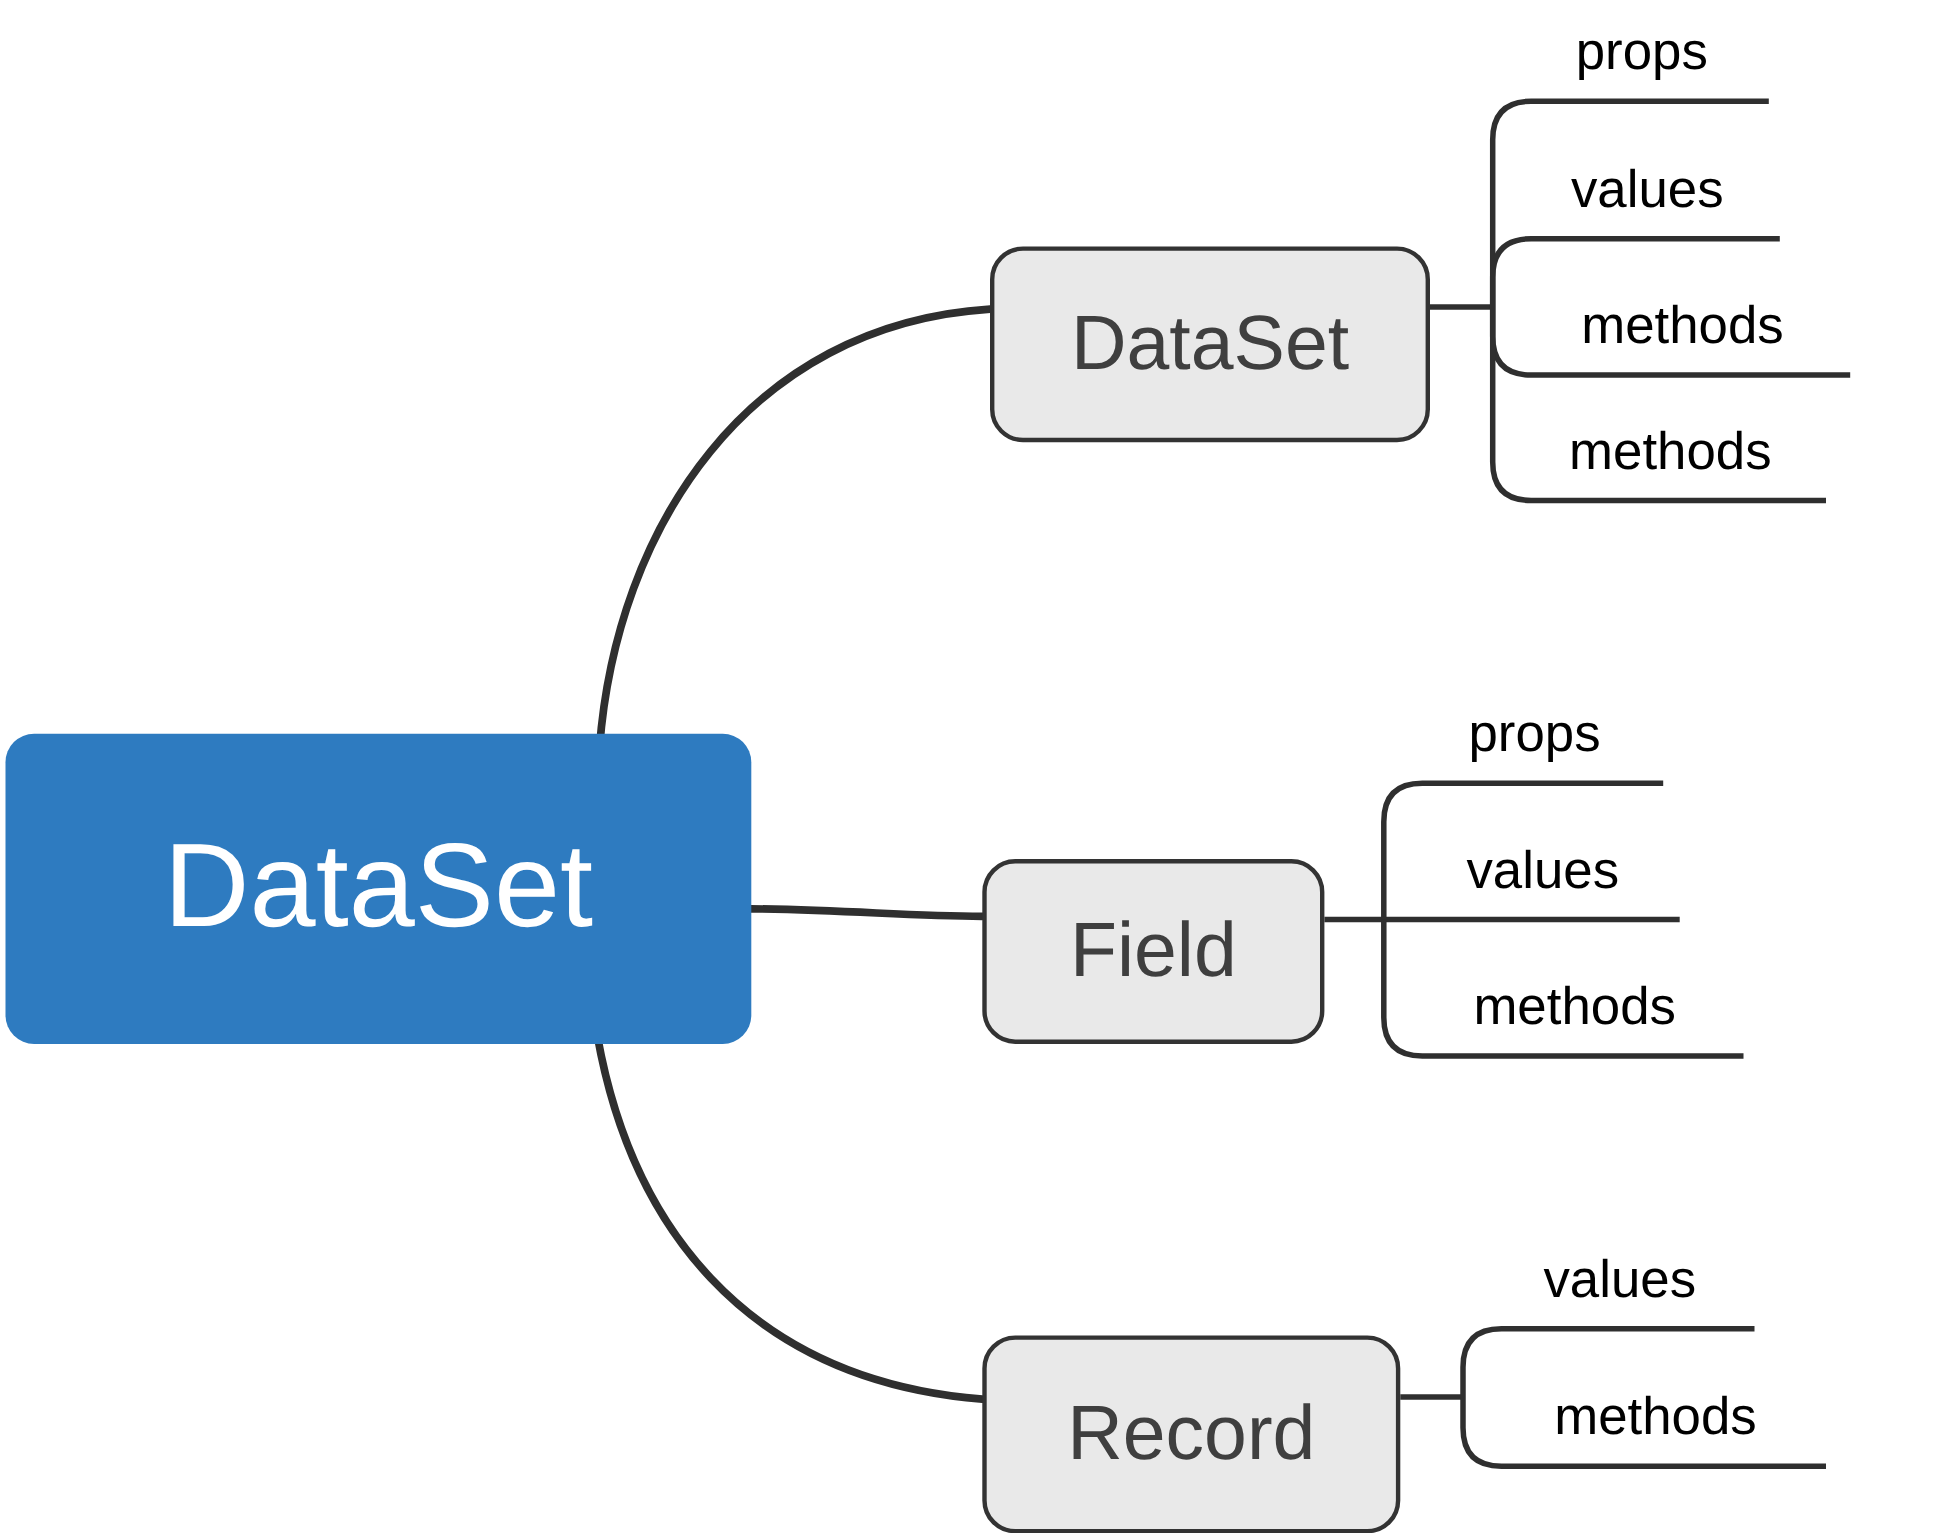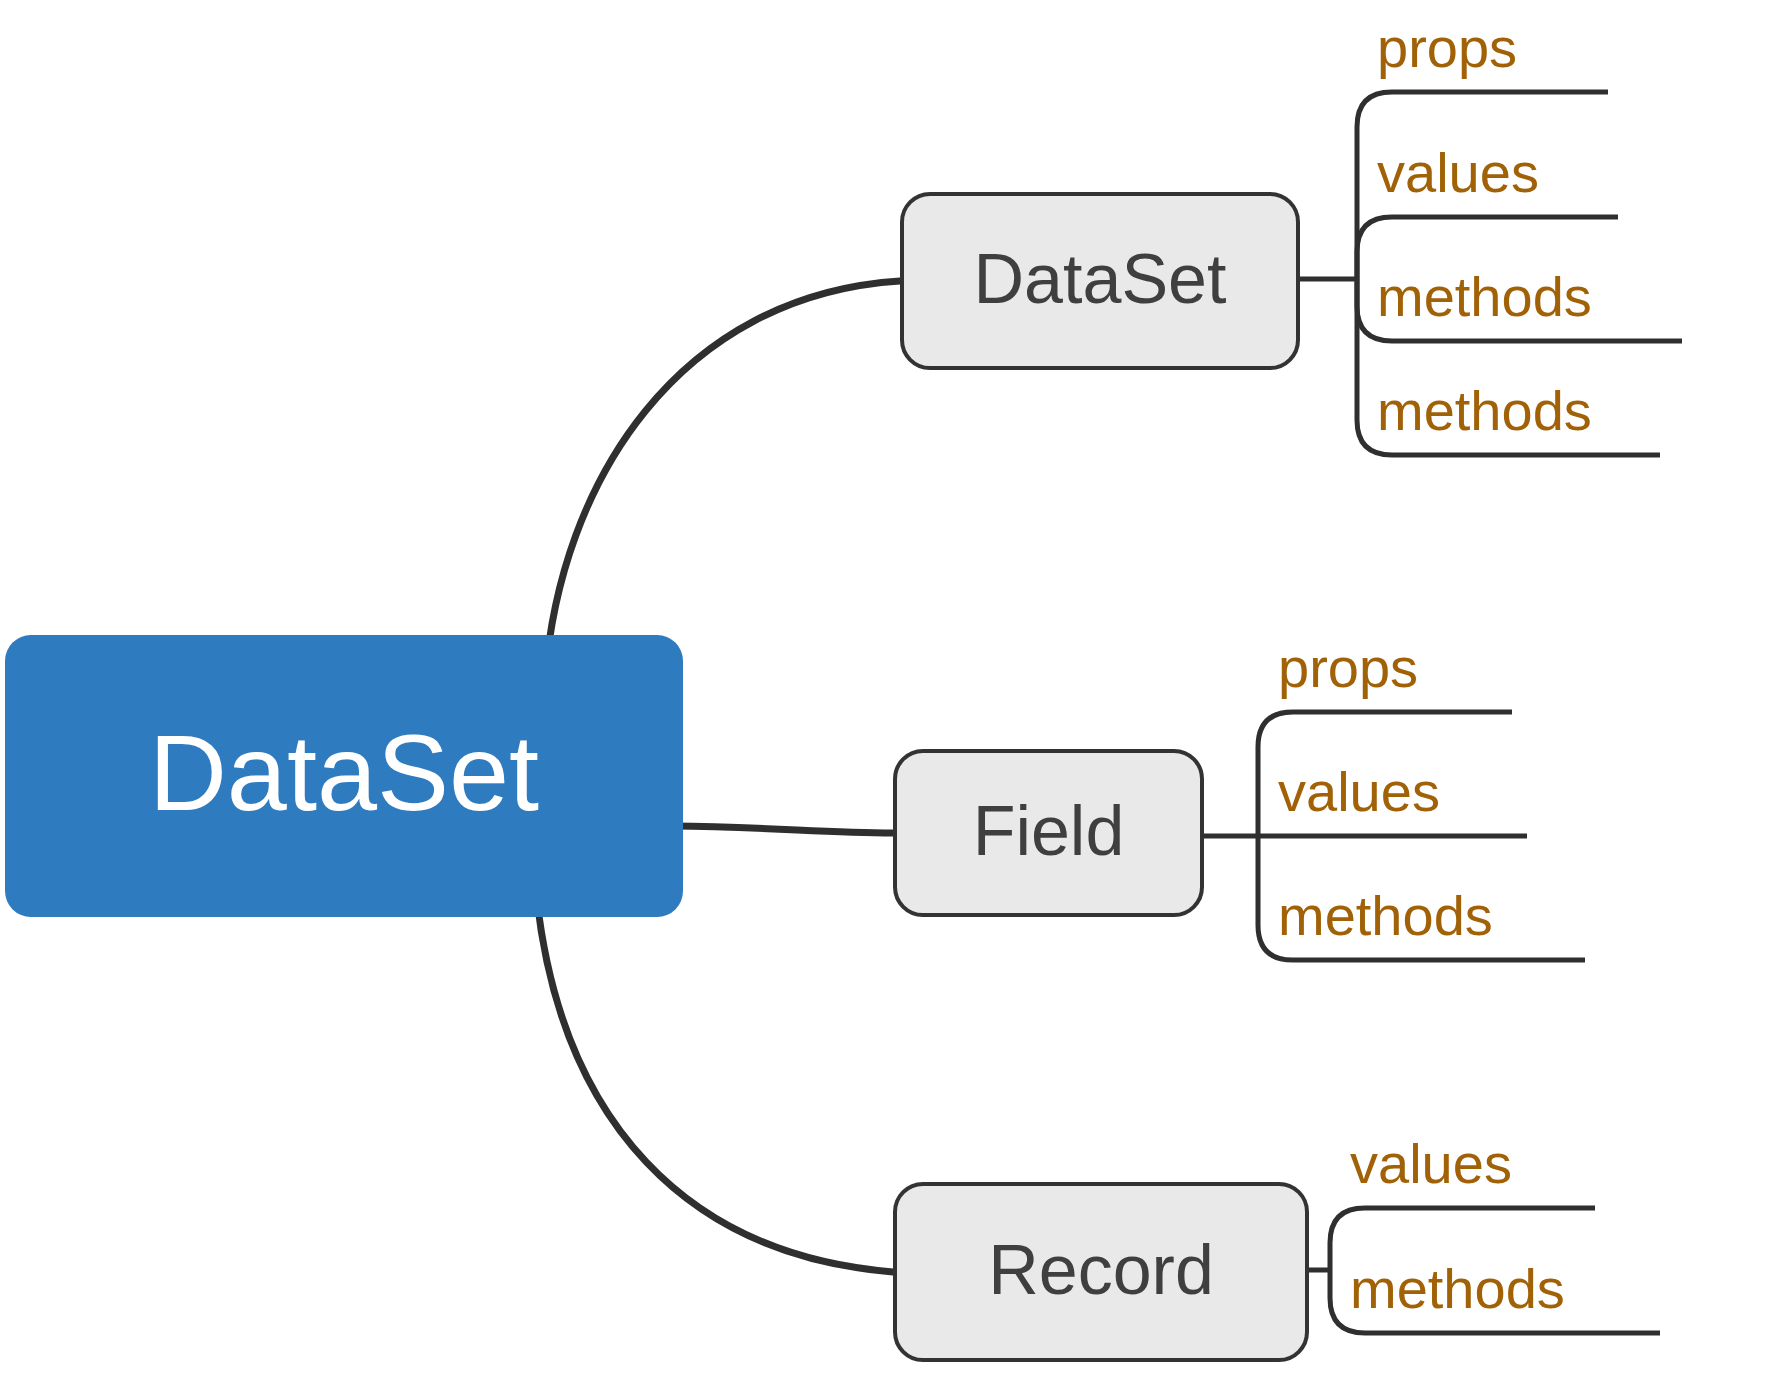--- a/index.html
+++ b/index.html
@@ -22,20 +22,21 @@
     width: 1777px;
     height: 1394px;
   }
   .node {
     position: absolute;
     display: flex;
     align-items: center;
     justify-content: center;
     box-sizing: border-box;
     white-space: nowrap;
+    margin-top: 32px;
   }
   .node.root {
     background: #2e7bc0;
     color: #ffffff;
     border-radius: 26px;
     font-size: 108px;
     line-height: 1;
     padding-bottom: 6px;
   }
   .node.branch {
@@ -44,22 +45,23 @@
     border-radius: 30px;
     color: #3f3f3f;
     font-size: 70px;
     line-height: 1;
     padding-bottom: 4px;
   }
   .leaf {
     position: absolute;
     height: 56px;
     line-height: 56px;
-    font-size: 56px;
-    color: #a16207;
+    text-align: center;
+    font-size: 48px;
+    color: #000000;
     white-space: nowrap;
   }
 </style>
 </head>
 <body>
 
 <div class="canvas">
 
   <svg class="links" viewBox="0 0 1777 1394" xmlns="http://www.w3.org/2000/svg">
     <g fill="none" stroke="#2f2f2f">
@@ -83,21 +85,21 @@
       <path d="M 1330 1270 V 1298 Q 1330 1333 1365 1333 H 1660" stroke-width="5"></path>
     </g>
   </svg>
 
   <div class="node root" style="left:5px; top:635px; width:678px; height:282px;">DataSet</div>
 
   <div class="node branch" style="left:900px; top:192px; width:400px; height:178px;">DataSet</div>
 
   <div class="node branch" style="left:893px; top:749px; width:311px; height:168px;">Field</div>
 
-  <div class="node branch" style="left:893px; top:1182px; width:416px; height:180px;">Record</div>
+  <div class="node branch" style="left:893px; top:1182px; width:380px; height:180px;">Record</div>
 
   <div class="leaf" style="left:1377px; top:20px; width:231px;">props</div>
   <div class="leaf" style="left:1377px; top:145px; width:241px;">values</div>
   <div class="leaf" style="left:1377px; top:269px; width:305px;">methods</div>
   <div class="leaf" style="left:1377px; top:383px; width:283px;">methods</div>
 
   <div class="leaf" style="left:1278px; top:640px; width:234px;">props</div>
   <div class="leaf" style="left:1278px; top:764px; width:249px;">values</div>
   <div class="leaf" style="left:1278px; top:888px; width:307px;">methods</div>
 

